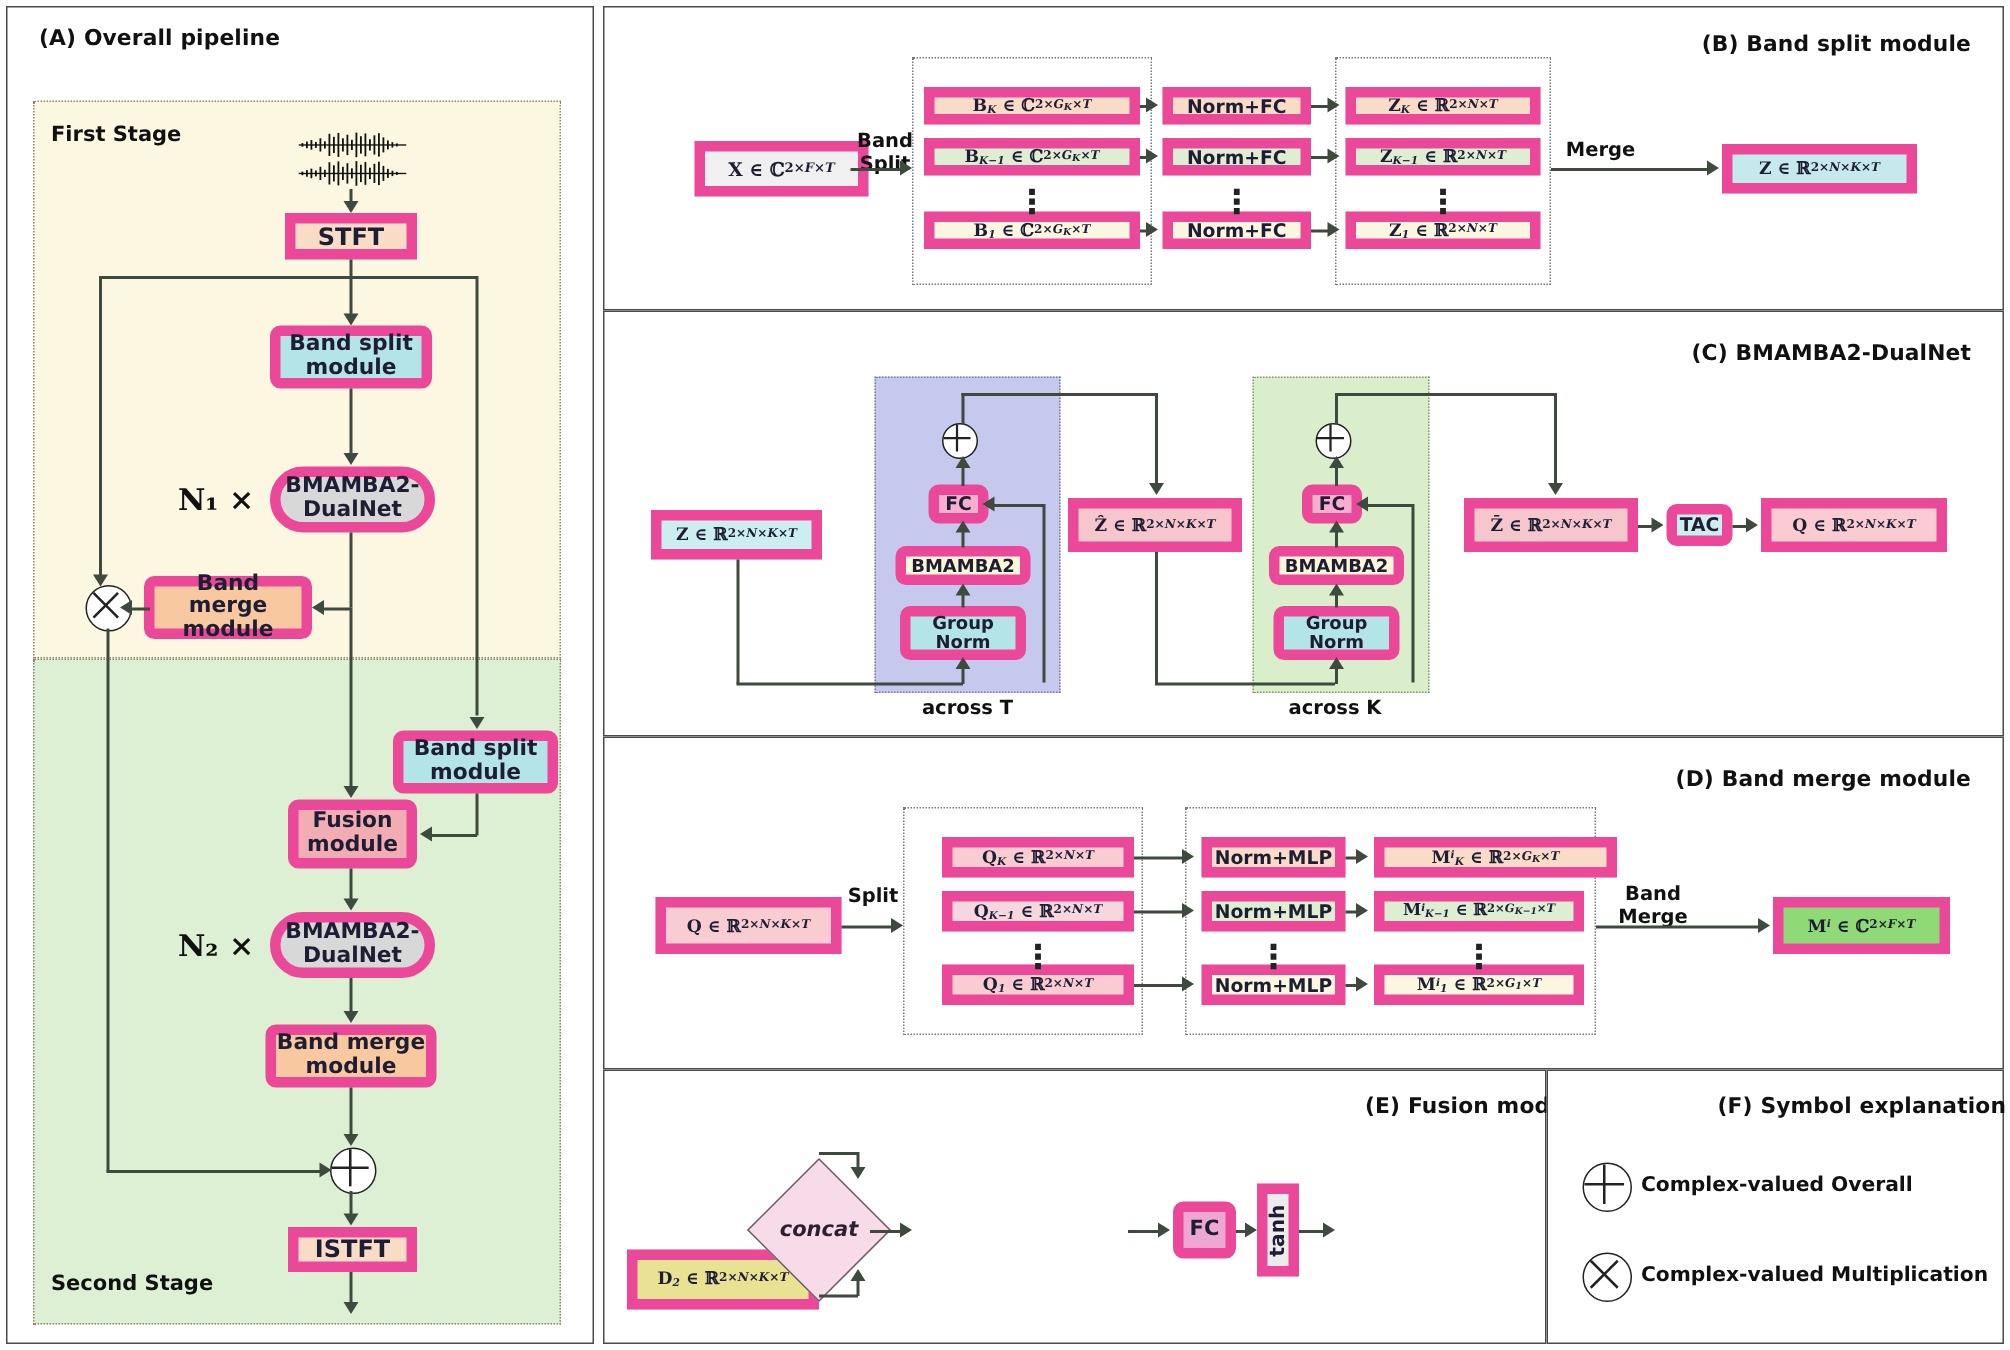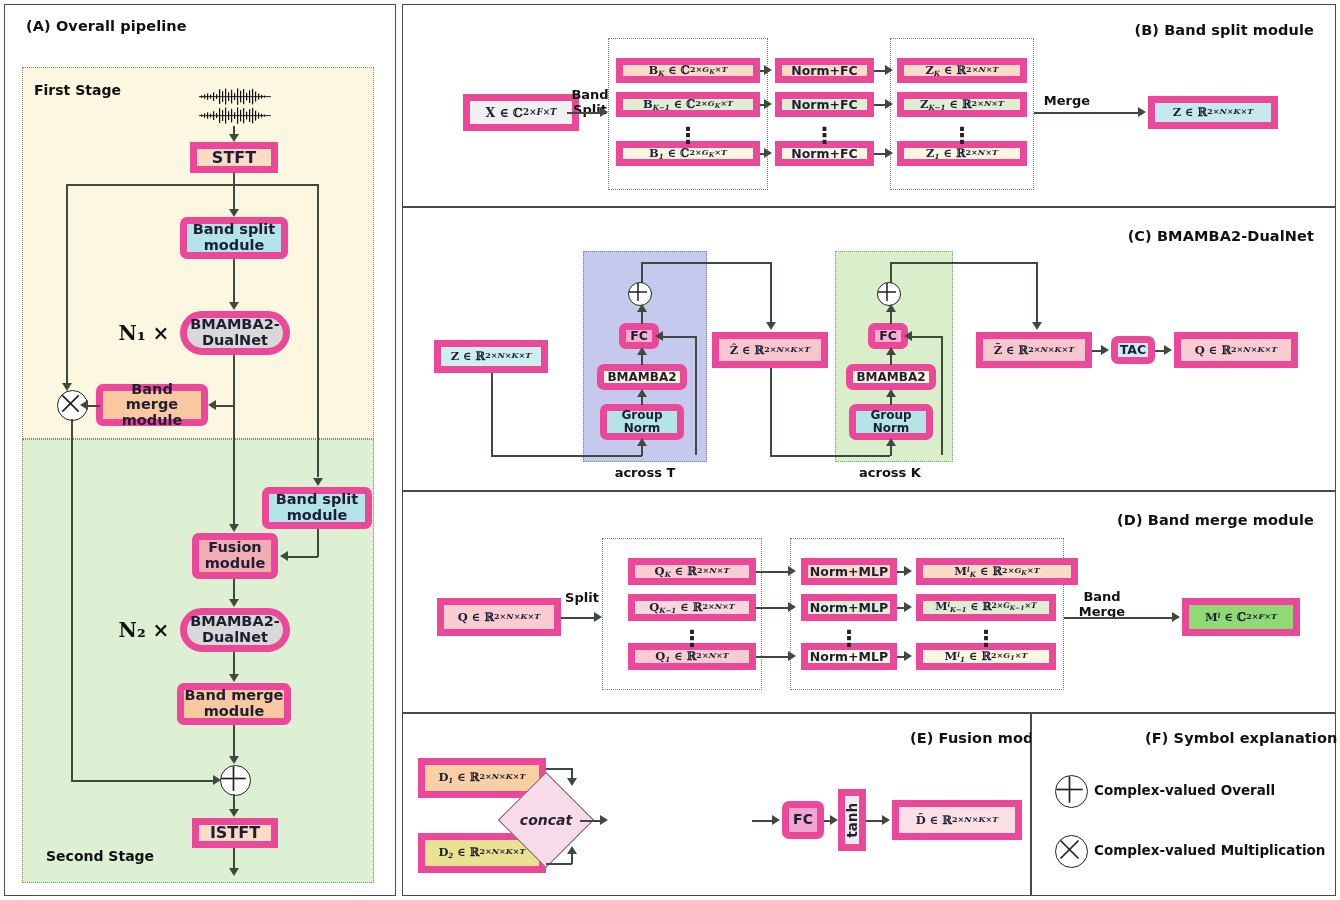--- a/index.html
+++ b/index.html
@@ -58,21 +58,21 @@
 <body>
 
 <div id="root">
 
   <div class="panel" style="left:4px;top:4px;width:392px;height:892px;"></div>
   <div class="panel-title" style="left:26px;top:18px;">(A) Overall pipeline</div>
 
   <div class="stagebox" style="left:22px;top:67px;width:352px;height:372px;background:#fcf7e1;"></div>
   <div class="stagebox" style="left:22px;top:439px;width:352px;height:444px;background:#ddf0d3;"></div>
   <div class="stage-lbl" style="left:34px;top:82px;">First Stage</div>
-  <div class="stage-lbl" style="left:34px;top:848px;margin-left:12px;">Second Stage</div>
+  <div class="stage-lbl" style="left:34px;top:848px;">Second Stage</div>
 
   <div class="wave" style="left:199px;top:88px;width:72px;height:40px;">
     <svg width="72" height="40" viewBox="0 0 72 40">
       <g fill="#111">
         <rect x="0" y="8.2" width="72" height="0.9"></rect>
         <rect x="0" y="27.2" width="72" height="0.9"></rect>
         <g>
           <rect x="2" y="7.4" width="1.2" height="2.4"></rect>
             <rect x="5" y="6.4" width="1.2" height="4.4"></rect>
           <rect x="8" y="5.4" width="1.2" height="6.4"></rect>
@@ -465,23 +465,20 @@
   <div class="ln lnh" style="left:1064px;top:617px;width:112px;"></div>
   <div class="arw r" style="left:1172px;top:612px;"></div>
 
   <div class="nd math" style="left:1182px;top:598px;width:118px;height:38px;background:#8fd977;font-size:11.5px;">
     <span>M<span class="sup">i</span> ∈ ℂ<span class="exp">2×<i>F</i>×<i>T</i></span></span>
     </div>
 
   <div class="panel" style="left:402px;top:713px;width:629px;height:183px;"></div>
   <div class="panel-title" style="left:910px;top:730px;">(E) Fusion module</div>
 
-  <div class="nd math" style="left:418px;top:758px;width:128px;height:40px;background:#f9d0a4;font-size:11.5px;">
-    <span>D<span class="sub">1</span> ∈ ℝ<span class="exp">2×<i>N</i>×<i>K</i>×<i>T</i></span></span>
-    </div>
   <div class="nd math" style="left:418px;top:833px;width:128px;height:40px;background:#eae293;font-size:11.5px;">
     <span>D<span class="sub">2</span> ∈ ℝ<span class="exp">2×<i>N</i>×<i>K</i>×<i>T</i></span></span>
     </div>
 
   <div class="diamond" style="left:512px;top:786px;width:68px;height:68px;">
     <div class="inner"></div>
     <div class="txt">concat</div>
   </div>
 
   <div class="ln lnh" style="left:546px;top:768px;width:26px;"></div>
@@ -501,23 +498,20 @@
     <span>FC</span>
     </div>
   <div class="ln lnh" style="left:824px;top:820px;width:8px;"></div>
   <div class="arw r" style="left:830px;top:815px;"></div>
   <div class="nd" style="left:838px;top:789px;width:28px;height:62px;background:#ececec;font-size:13.5px;">
     <span class="vert">tanh</span>
     </div>
   <div class="ln lnh" style="left:866px;top:820px;width:18px;"></div>
   <div class="arw r" style="left:882px;top:815px;"></div>
 
-  <div class="nd math" style="left:892px;top:800px;width:130px;height:40px;background:#fae0e4;font-size:11.5px;">
-    <span>D̄ ∈ ℝ<span class="exp">2×<i>N</i>×<i>K</i>×<i>T</i></span></span>
-    </div>
 
   <div class="panel" style="left:1031px;top:713px;width:305px;height:183px;"></div>
   <div class="panel-title" style="left:1145px;top:730px;">(F) Symbol explanation</div>
 
   <div class="op" style="left:1055px;top:775px;width:31px;height:31px;">
     <svg width="31" height="31" viewBox="0 0 31 31" style="position:absolute;left:-1.8px;top:-1.8px;">
       <line x1="2.3" y1="15.5" x2="28.7" y2="15.5" stroke="#222" stroke-width="1.7"></line>
       <line x1="15.5" y1="2.3" x2="15.5" y2="28.7" stroke="#222" stroke-width="1.7"></line>
       </svg>
     </div>

